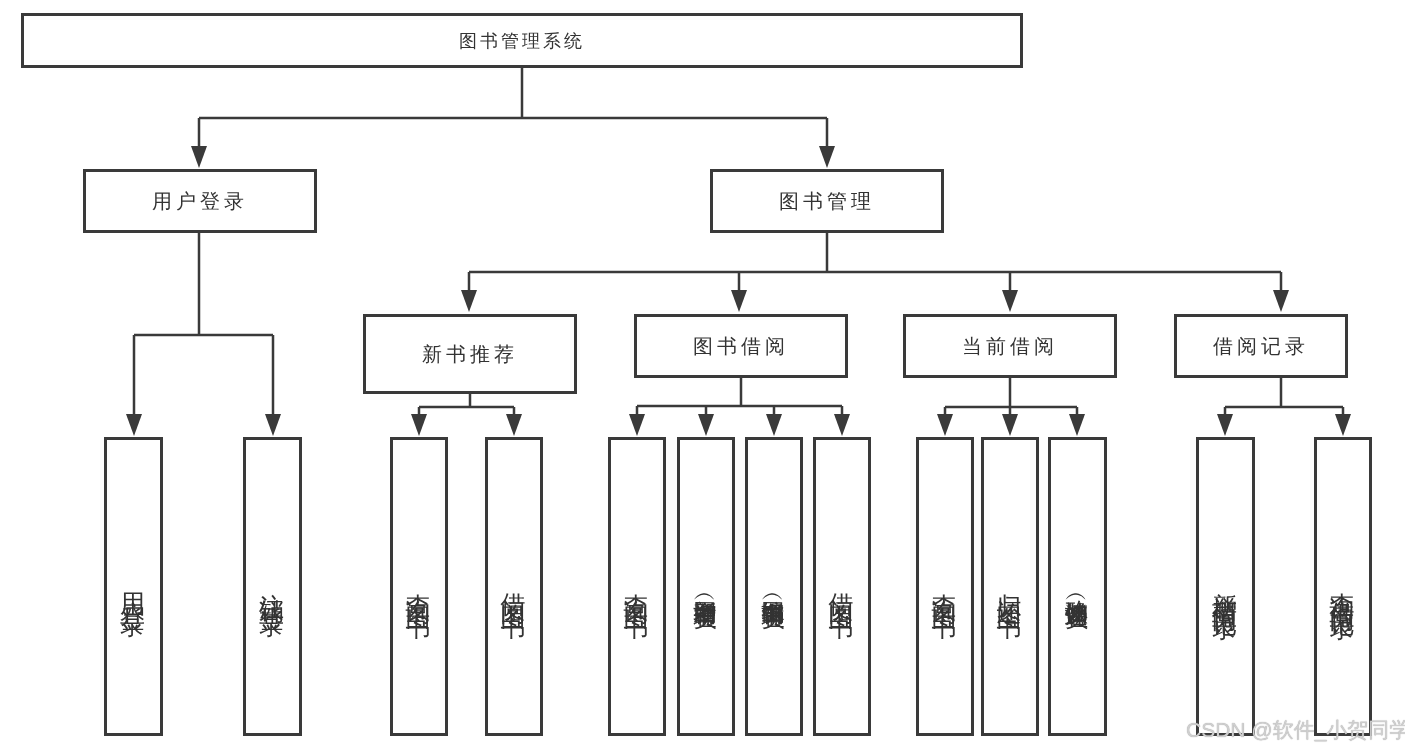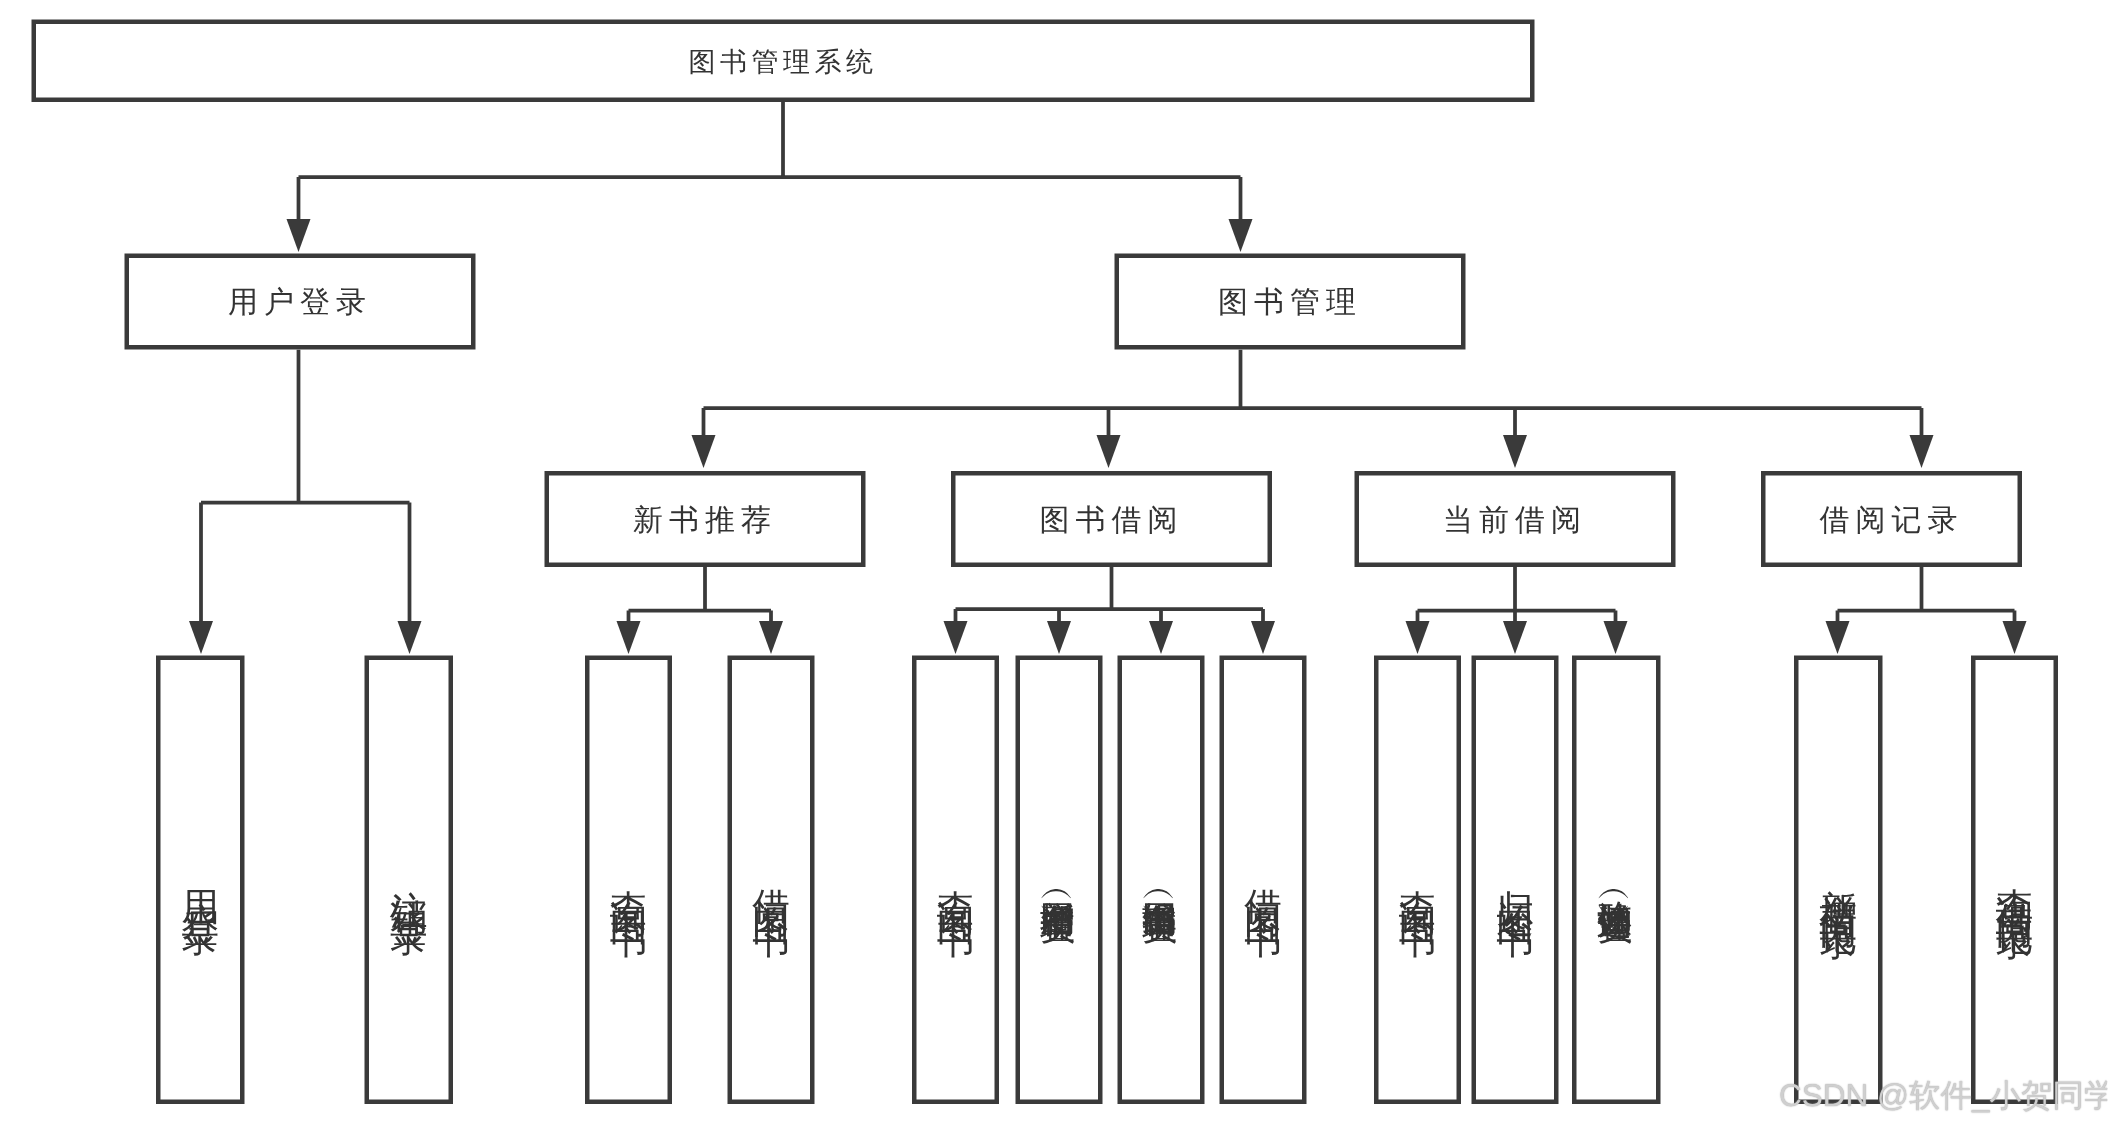--- a/index.html
+++ b/index.html
@@ -94,25 +94,25 @@
     </g>
   </svg>
 
   <div class="node" style="left:21px;top:13px;width:1002px;height:55px">
     <span class="lbl root-lbl">图书管理系统</span>
   </div>
 
   <div class="node" style="left:83px;top:169px;width:234px;height:64px">
     <span class="lbl h-lbl">用户登录</span>
   </div>
-  <div class="node" style="left:743px;top:169px;width:234px;height:64px">
+  <div class="node" style="left:710px;top:169px;width:234px;height:64px">
     <span class="lbl h-lbl">图书管理</span>
   </div>
 
-  <div class="node" style="left:363px;top:314px;width:214px;height:64px">
+  <div class="node" style="left:363px;top:314px;width:214px;height:80px">
     <span class="lbl h-lbl">新书推荐</span>
   </div>
   <div class="node" style="left:634px;top:314px;width:214px;height:64px">
     <span class="lbl h-lbl">图书借阅</span>
   </div>
   <div class="node" style="left:903px;top:314px;width:214px;height:64px">
     <span class="lbl h-lbl">当前借阅</span>
   </div>
   <div class="node" style="left:1174px;top:314px;width:174px;height:64px">
     <span class="lbl h-lbl">借阅记录</span>

